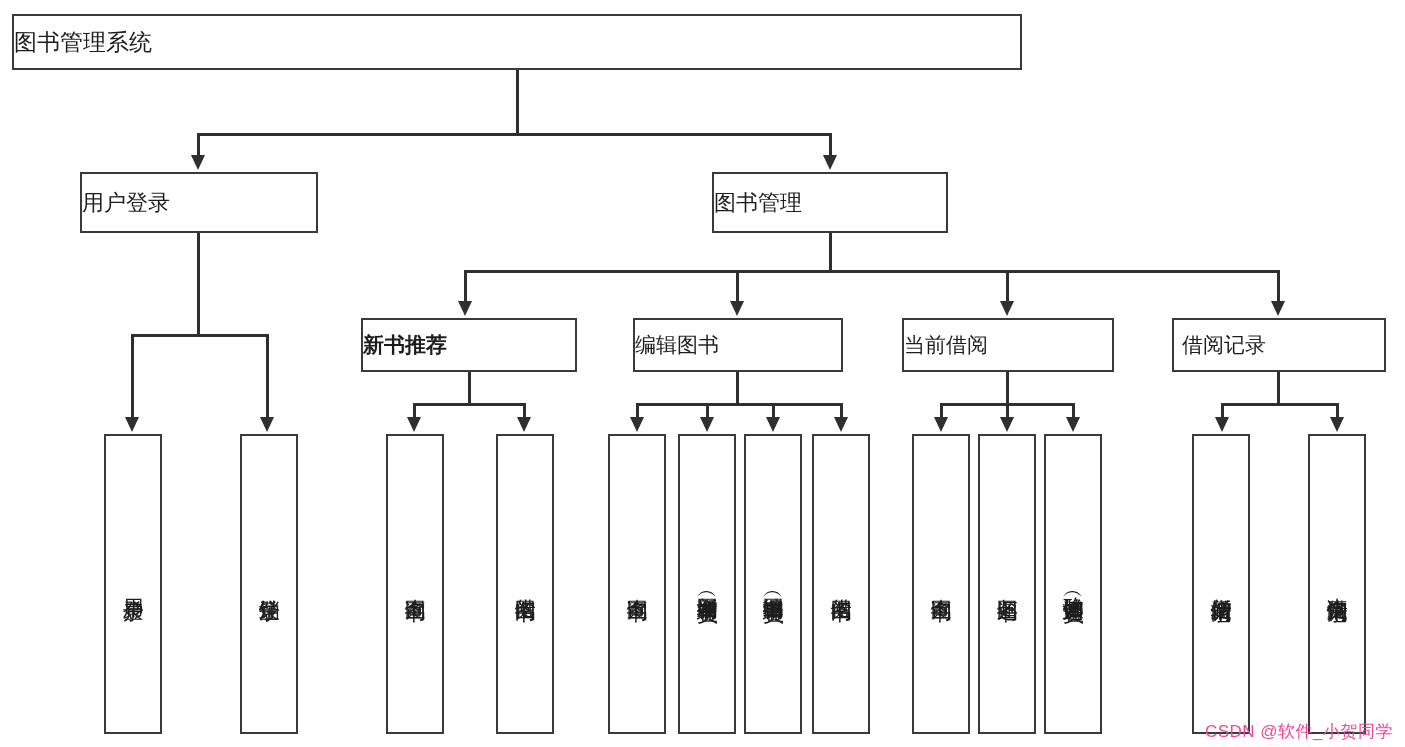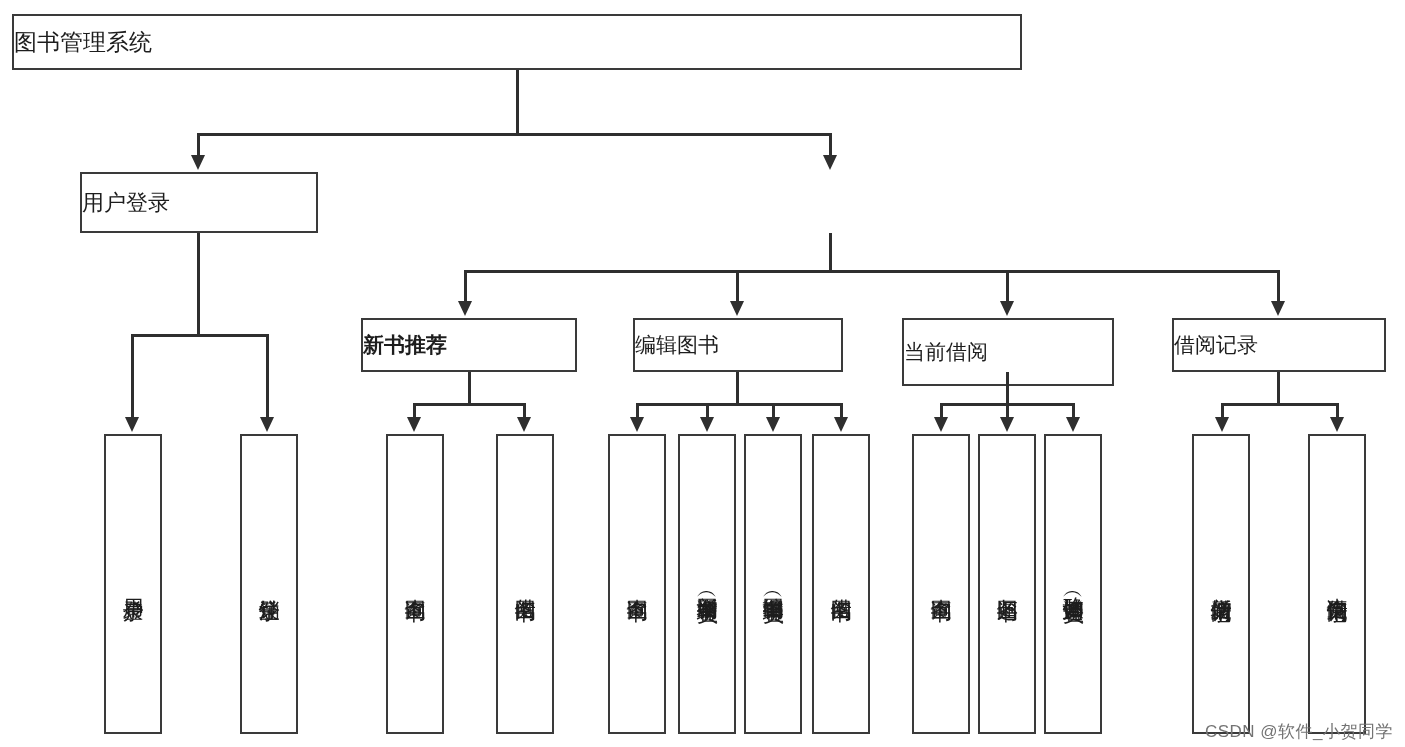--- a/index.html
+++ b/index.html
@@ -58,21 +58,21 @@
     border-left:7px solid transparent;
     border-right:7px solid transparent;
     border-top:15px solid #2f2f2f;
   }
   
   #watermark{
     position:absolute;
     right:12px;
     bottom:4px;
     font-size:17px;
-    color:#737373;
+    color:#ec4899;
     letter-spacing:0.5px;
     white-space:nowrap;
     pointer-events:none;
   }
 </style>
 </head>
 <body>
 
 <div id="canvas">
 
@@ -84,20 +84,23 @@
   <div class="ln hln" style="left:197px;top:133px;width:635px;"></div>
   <div class="ln vln" style="left:197px;top:133px;height:23px;"></div>
   <div class="arrow" style="left:191px;top:155px;"></div>
   <div class="ln vln" style="left:829px;top:133px;height:23px;"></div>
   <div class="arrow" style="left:823px;top:155px;"></div>
 
   <div class="node lvl1" style="left:80px;top:172px;width:238px;height:61px;">
     <span>用户登录</span>
   </div>
 
+  <div class="node lvl1" style="left:712px;top:172px;width:236px;height:61px;">
+    <span>图书管理</span>
+  </div>
 
   <div class="ln vln" style="left:197px;top:233px;height:104px;"></div>
   <div class="ln hln" style="left:131px;top:334px;width:135px;"></div>
   <div class="ln vln" style="left:131px;top:334px;height:84px;"></div>
   <div class="arrow" style="left:125px;top:417px;"></div>
   <div class="ln vln" style="left:266px;top:334px;height:84px;"></div>
   <div class="arrow" style="left:260px;top:417px;"></div>
 
   <div class="ln vln" style="left:829px;top:233px;height:40px;"></div>
   <div class="ln hln" style="left:464px;top:270px;width:816px;"></div>
@@ -109,24 +112,24 @@
   <div class="arrow" style="left:1000px;top:301px;"></div>
   <div class="ln vln" style="left:1277px;top:270px;height:32px;"></div>
   <div class="arrow" style="left:1271px;top:301px;"></div>
 
   <div class="node lvl2" style="left:361px;top:318px;width:216px;height:54px;font-weight:bold;">
     <span>新书推荐</span>
   </div>
   <div class="node lvl2" style="left:633px;top:318px;width:210px;height:54px;">
     <span>编辑图书</span>
   </div>
-  <div class="node lvl2" style="left:902px;top:318px;width:212px;height:68px;">
+  <div class="node lvl2" style="left:902px;top:318px;width:212px;height:54px;">
     <span>当前借阅</span>
   </div>
-  <div class="node lvl2" style="left:1172px;top:318px;width:214px;height:54px;">
+  <div class="node lvl2" style="left:1172px;top:318px;width:214px;height:54px;padding-left:8px;">
     <span>借阅记录</span>
   </div>
 
   <div class="ln vln" style="left:468px;top:372px;height:34px;"></div>
   <div class="ln hln" style="left:413px;top:403px;width:113px;"></div>
   <div class="ln vln" style="left:413px;top:403px;height:15px;"></div>
   <div class="arrow" style="left:407px;top:417px;"></div>
   <div class="ln vln" style="left:523px;top:403px;height:15px;"></div>
   <div class="arrow" style="left:517px;top:417px;"></div>
 

